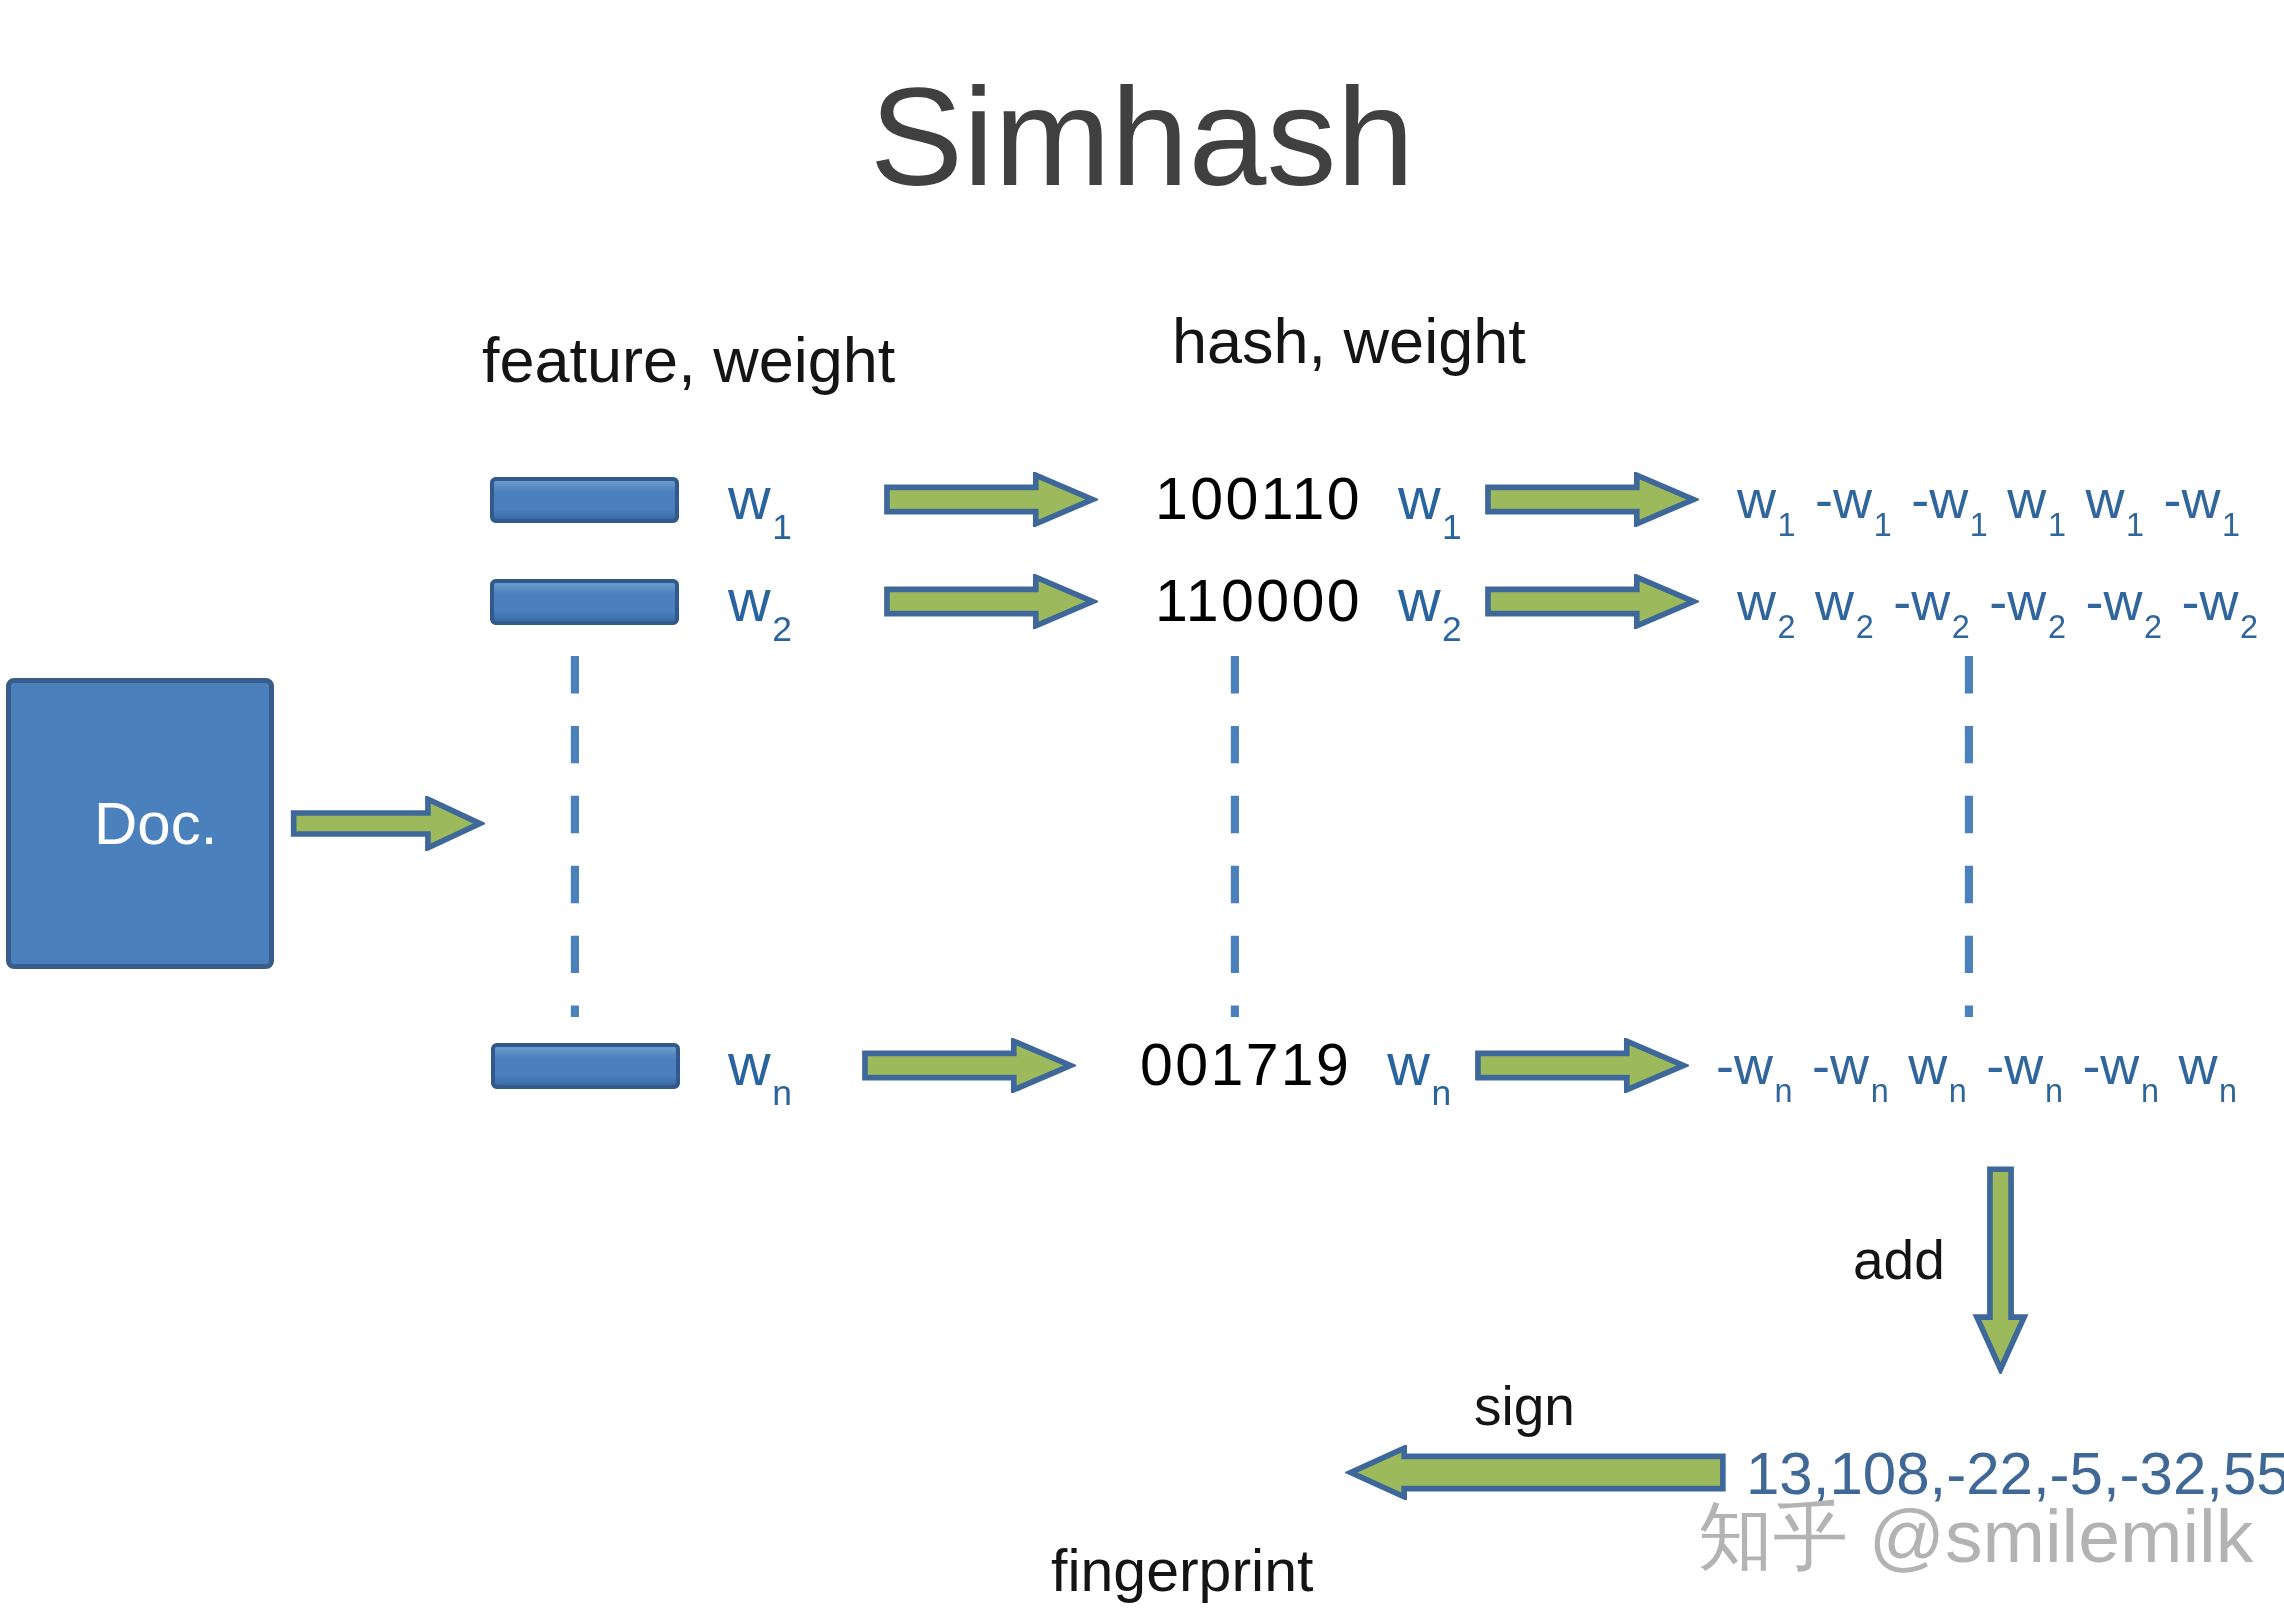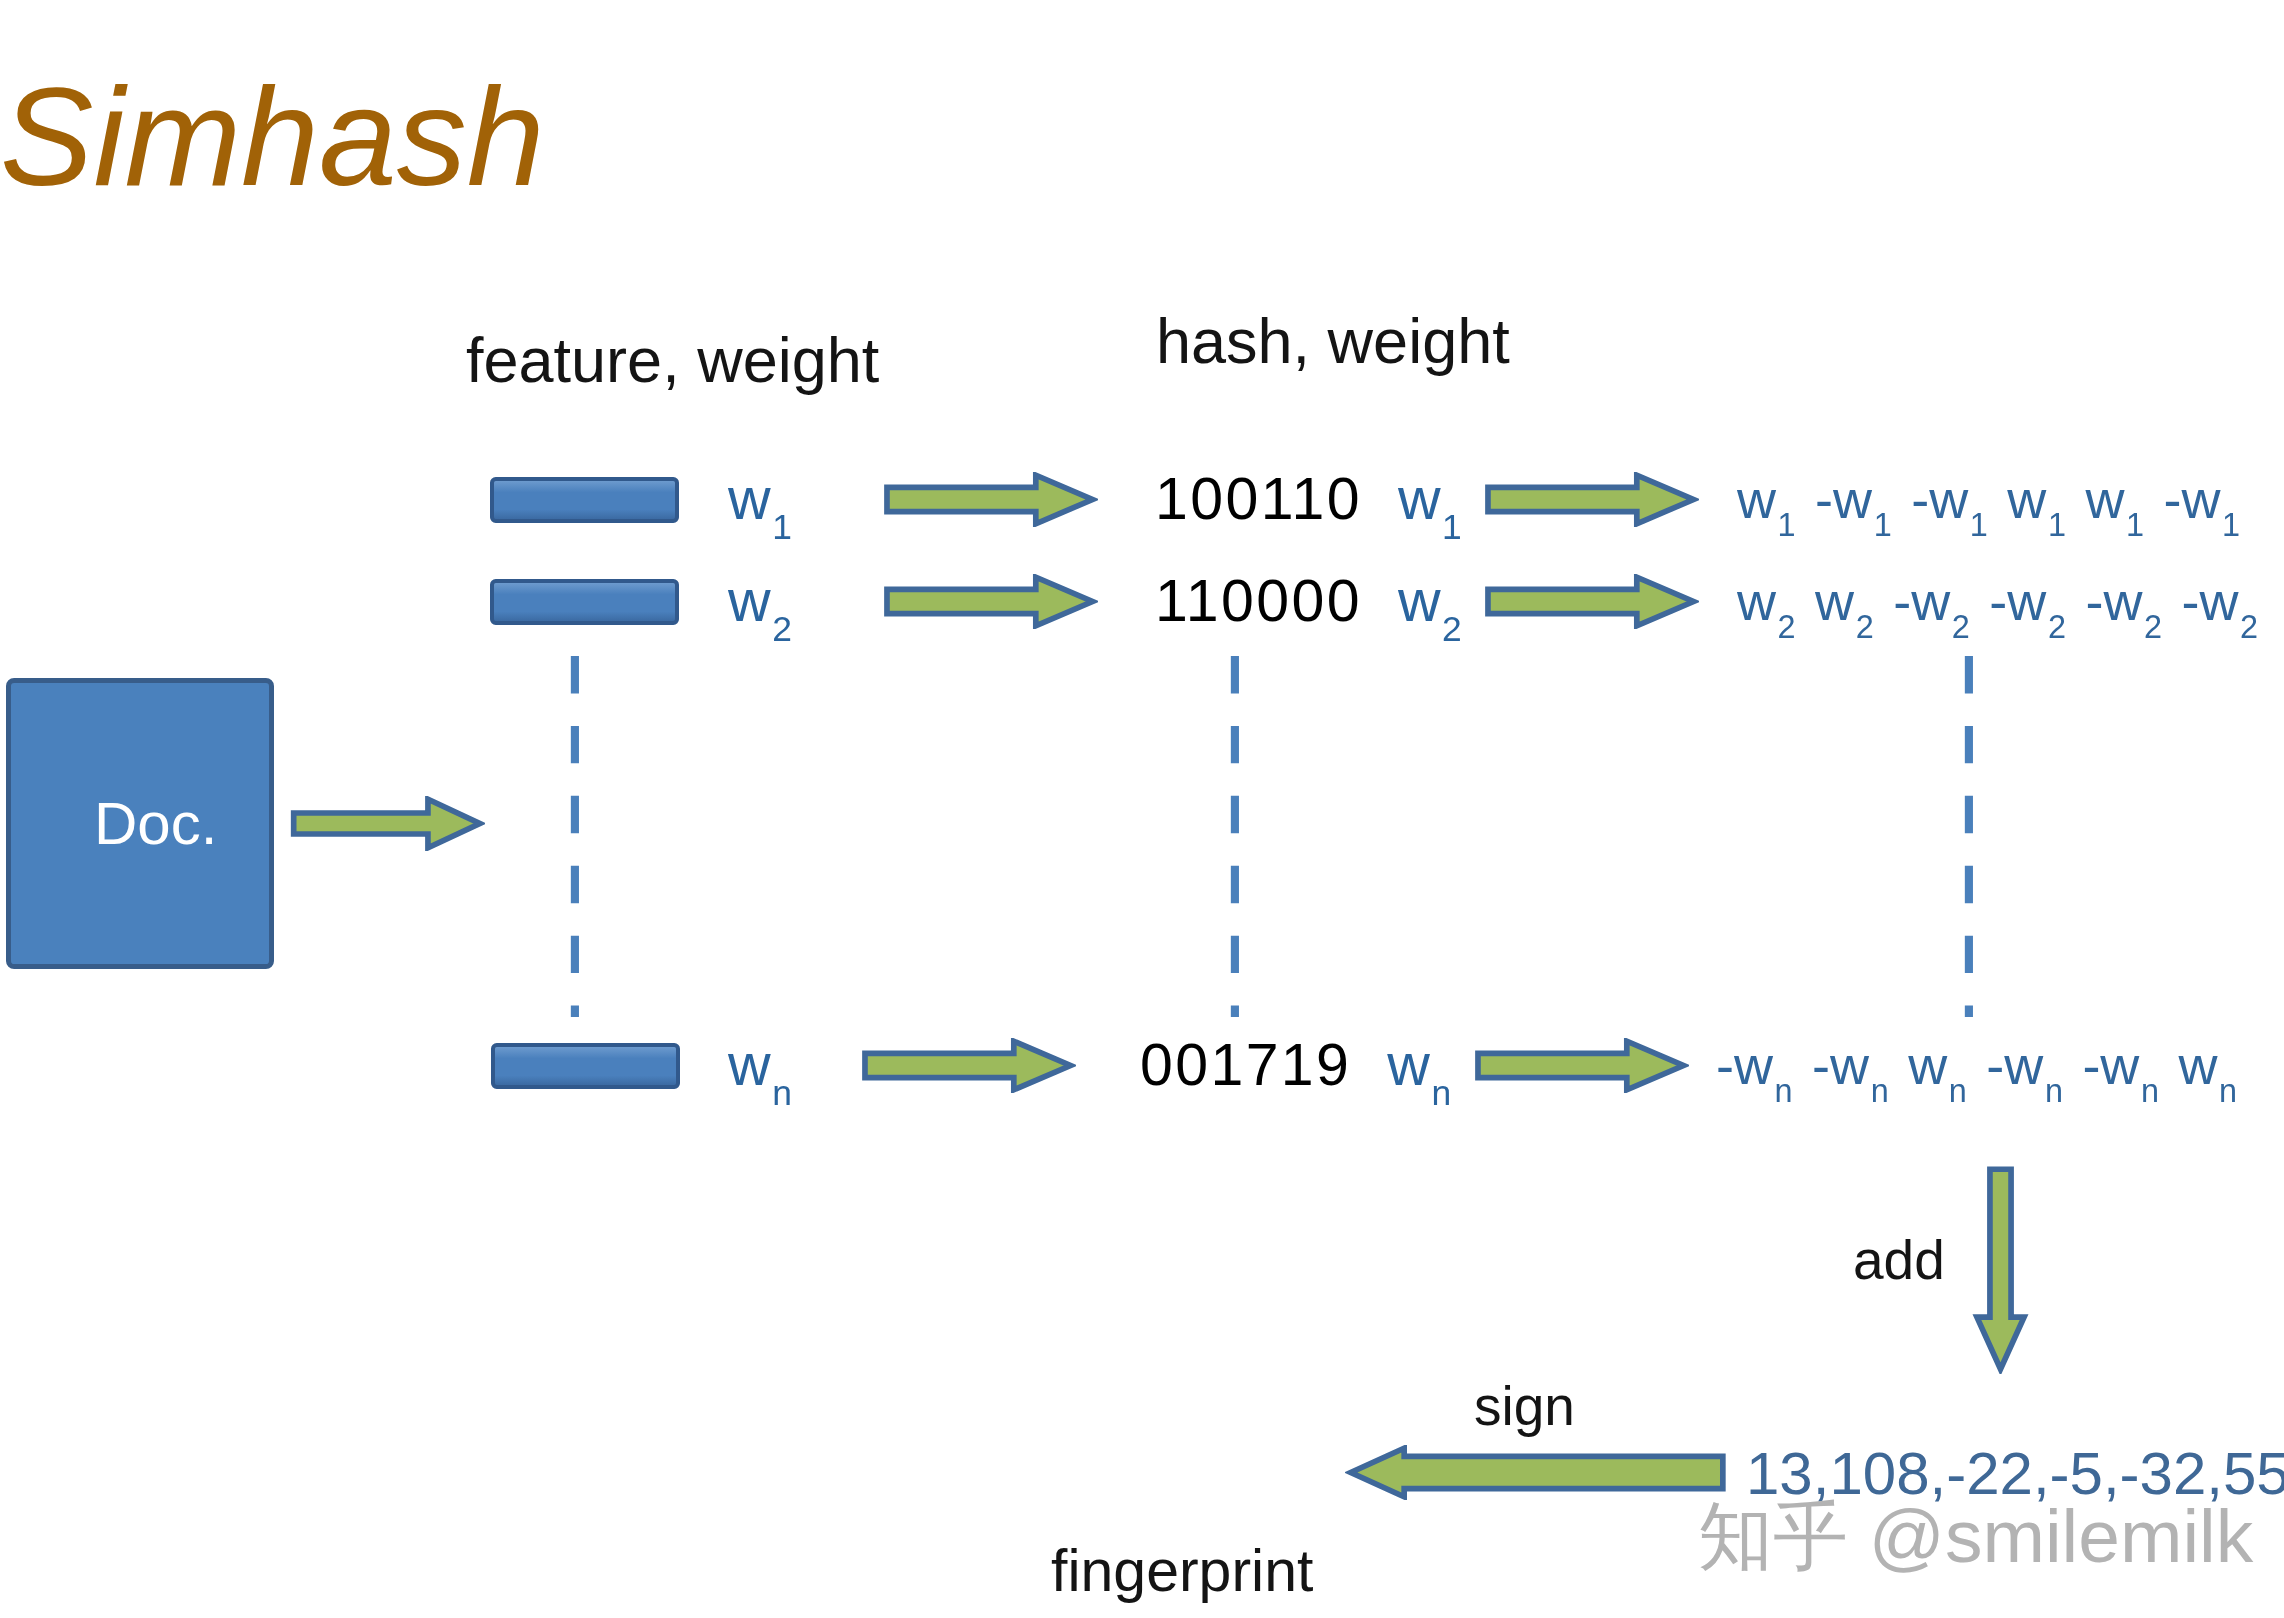--- a/index.html
+++ b/index.html
@@ -3,25 +3,25 @@
 <meta charset="utf-8">
 <style>
   html,body { margin:0; padding:0; background:#ffffff; }
   .canvas {
     position:relative; width:2284px; height:1619px; background:#ffffff;
     font-family:"Liberation Sans", sans-serif; overflow:hidden;
   }
   .abs { position:absolute; }
 
   .title {
-    left:0; top:63px; width:100%; text-align:left;
-    font-size:140px; line-height:1.05; color:#a16207; font-weight:400;font-style:italic;
+    left:0; top:63px; width:100%; text-align:center;
+    font-size:140px; line-height:1.05; color:#404040; font-weight:400;
   }
 
-  .hdr { font-size:63px; color:#141414; line-height:1.15; }
+  .hdr { font-size:63px; color:#141414; line-height:1.15;margin-left:16px; }
 
   .featrect {
     width:189px; height:46px; background:#4a80bd;
     border:4.9px solid #31598c; border-radius:5.7px; box-sizing:border-box;
     background-image:linear-gradient(#6c9ace, #4a80bd 30%, #4a80bd 75%, #3c6ba3);
   }
 
   .wtext { font-size:59px; line-height:81px; color:#2a649e; white-space:nowrap; }
   .wtext sub, .weights sub, .hashw sub {
     font-size:0.60em; position:relative; bottom:-0.20em; margin-left:1.6px; line-height:0;

